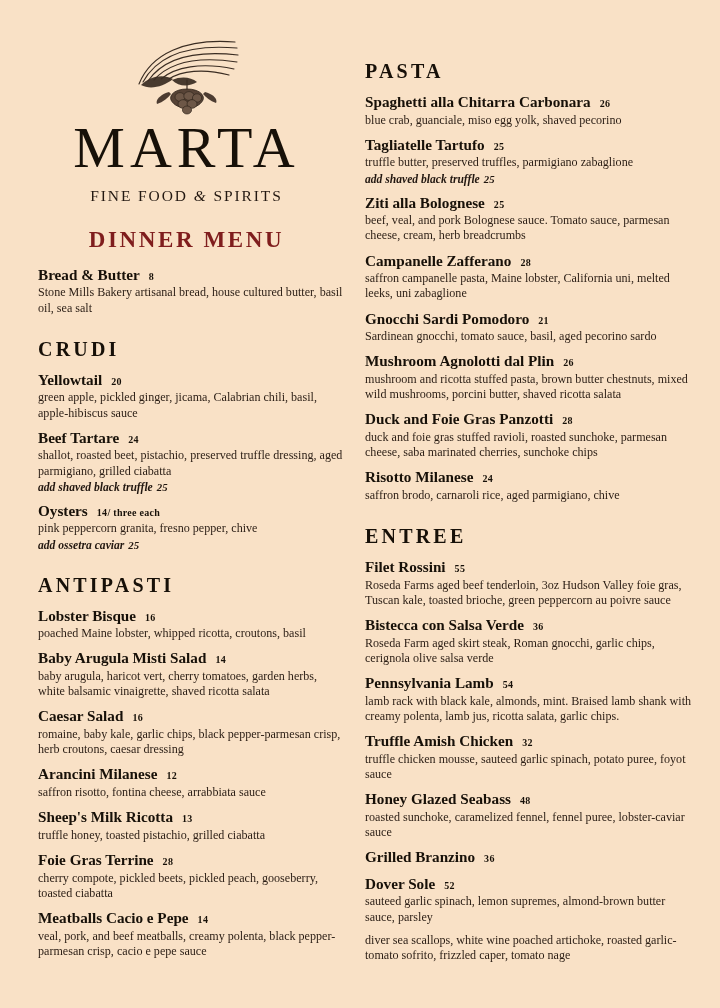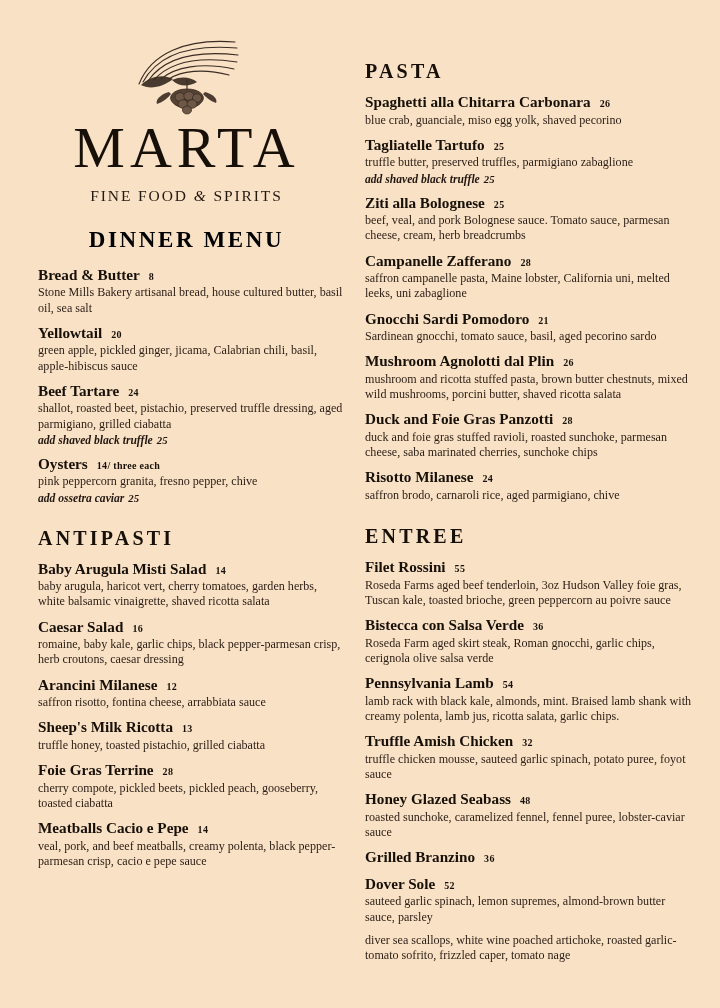--- a/index.html
+++ b/index.html
@@ -49,21 +49,21 @@
     margin-top:10px;
     color:#231811;
   }
   .tagline .amp { font-style:italic; font-family:"Liberation Serif", serif; }
 
   .menu-title {
     font-size:23px;
     font-weight:700;
     letter-spacing:2.6px;
     margin-top:22px;
-    color:#000000;
+    color:#7f1d1d;
   }
 
   
   .section-head {
     font-size:20px;
     font-weight:700;
     letter-spacing:3.2px;
     margin:22px 0 10px 0;
     color:#171008;
   }
@@ -160,36 +160,41 @@
       <div class="block-gap"></div>
 
       <div class="item">
         <div class="item-head">
           <span>Bread &amp; Butter</span><span class="item-price">8</span>
         </div>
         <div class="item-desc">Stone Mills Bakery artisanal bread, house cultured butter, basil oil, sea salt</div>
       </div>
 
       <div id="left-sections">
+          <div class="section-head">CRUDI</div>
           <div class="item">
             <div class="item-head"><span>Yellowtail</span><span class="item-price">20</span></div>
             <div class="item-desc">green apple, pickled ginger, jicama, Calabrian chili, basil, apple-hibiscus sauce</div>
           </div>
           <div class="item">
             <div class="item-head"><span>Beef Tartare</span><span class="item-price">24</span></div>
             <div class="item-desc">shallot, roasted beet, pistachio, preserved truffle dressing, aged parmigiano, grilled ciabatta</div>
             <div class="item-add"><span>add shaved black truffle</span><span class="add-price">25</span></div>
           </div>
           <div class="item">
             <div class="item-head"><span>Oysters</span><span class="item-price">14/ three each</span></div>
             <div class="item-desc">pink peppercorn granita, fresno pepper, chive</div>
             <div class="item-add"><span>add ossetra caviar</span><span class="add-price">25</span></div>
           </div>
           <div class="section-head">ANTIPASTI</div>
           <div class="item">
+            <div class="item-head"><span>Lobster Bisque</span><span class="item-price">16</span></div>
+            <div class="item-desc">poached Maine lobster, whipped ricotta, croutons, basil</div>
+          </div>
+          <div class="item">
             <div class="item-head"><span>Baby Arugula Misti Salad</span><span class="item-price">14</span></div>
             <div class="item-desc">baby arugula, haricot vert, cherry tomatoes, garden herbs, white balsamic vinaigrette, shaved ricotta salata</div>
           </div>
           <div class="item">
             <div class="item-head"><span>Caesar Salad</span><span class="item-price">16</span></div>
             <div class="item-desc">romaine, baby kale, garlic chips, black pepper-parmesan crisp, herb croutons, caesar dressing</div>
           </div>
           <div class="item">
             <div class="item-head"><span>Arancini Milanese</span><span class="item-price">12</span></div>
             <div class="item-desc">saffron risotto, fontina cheese, arrabbiata sauce</div>

